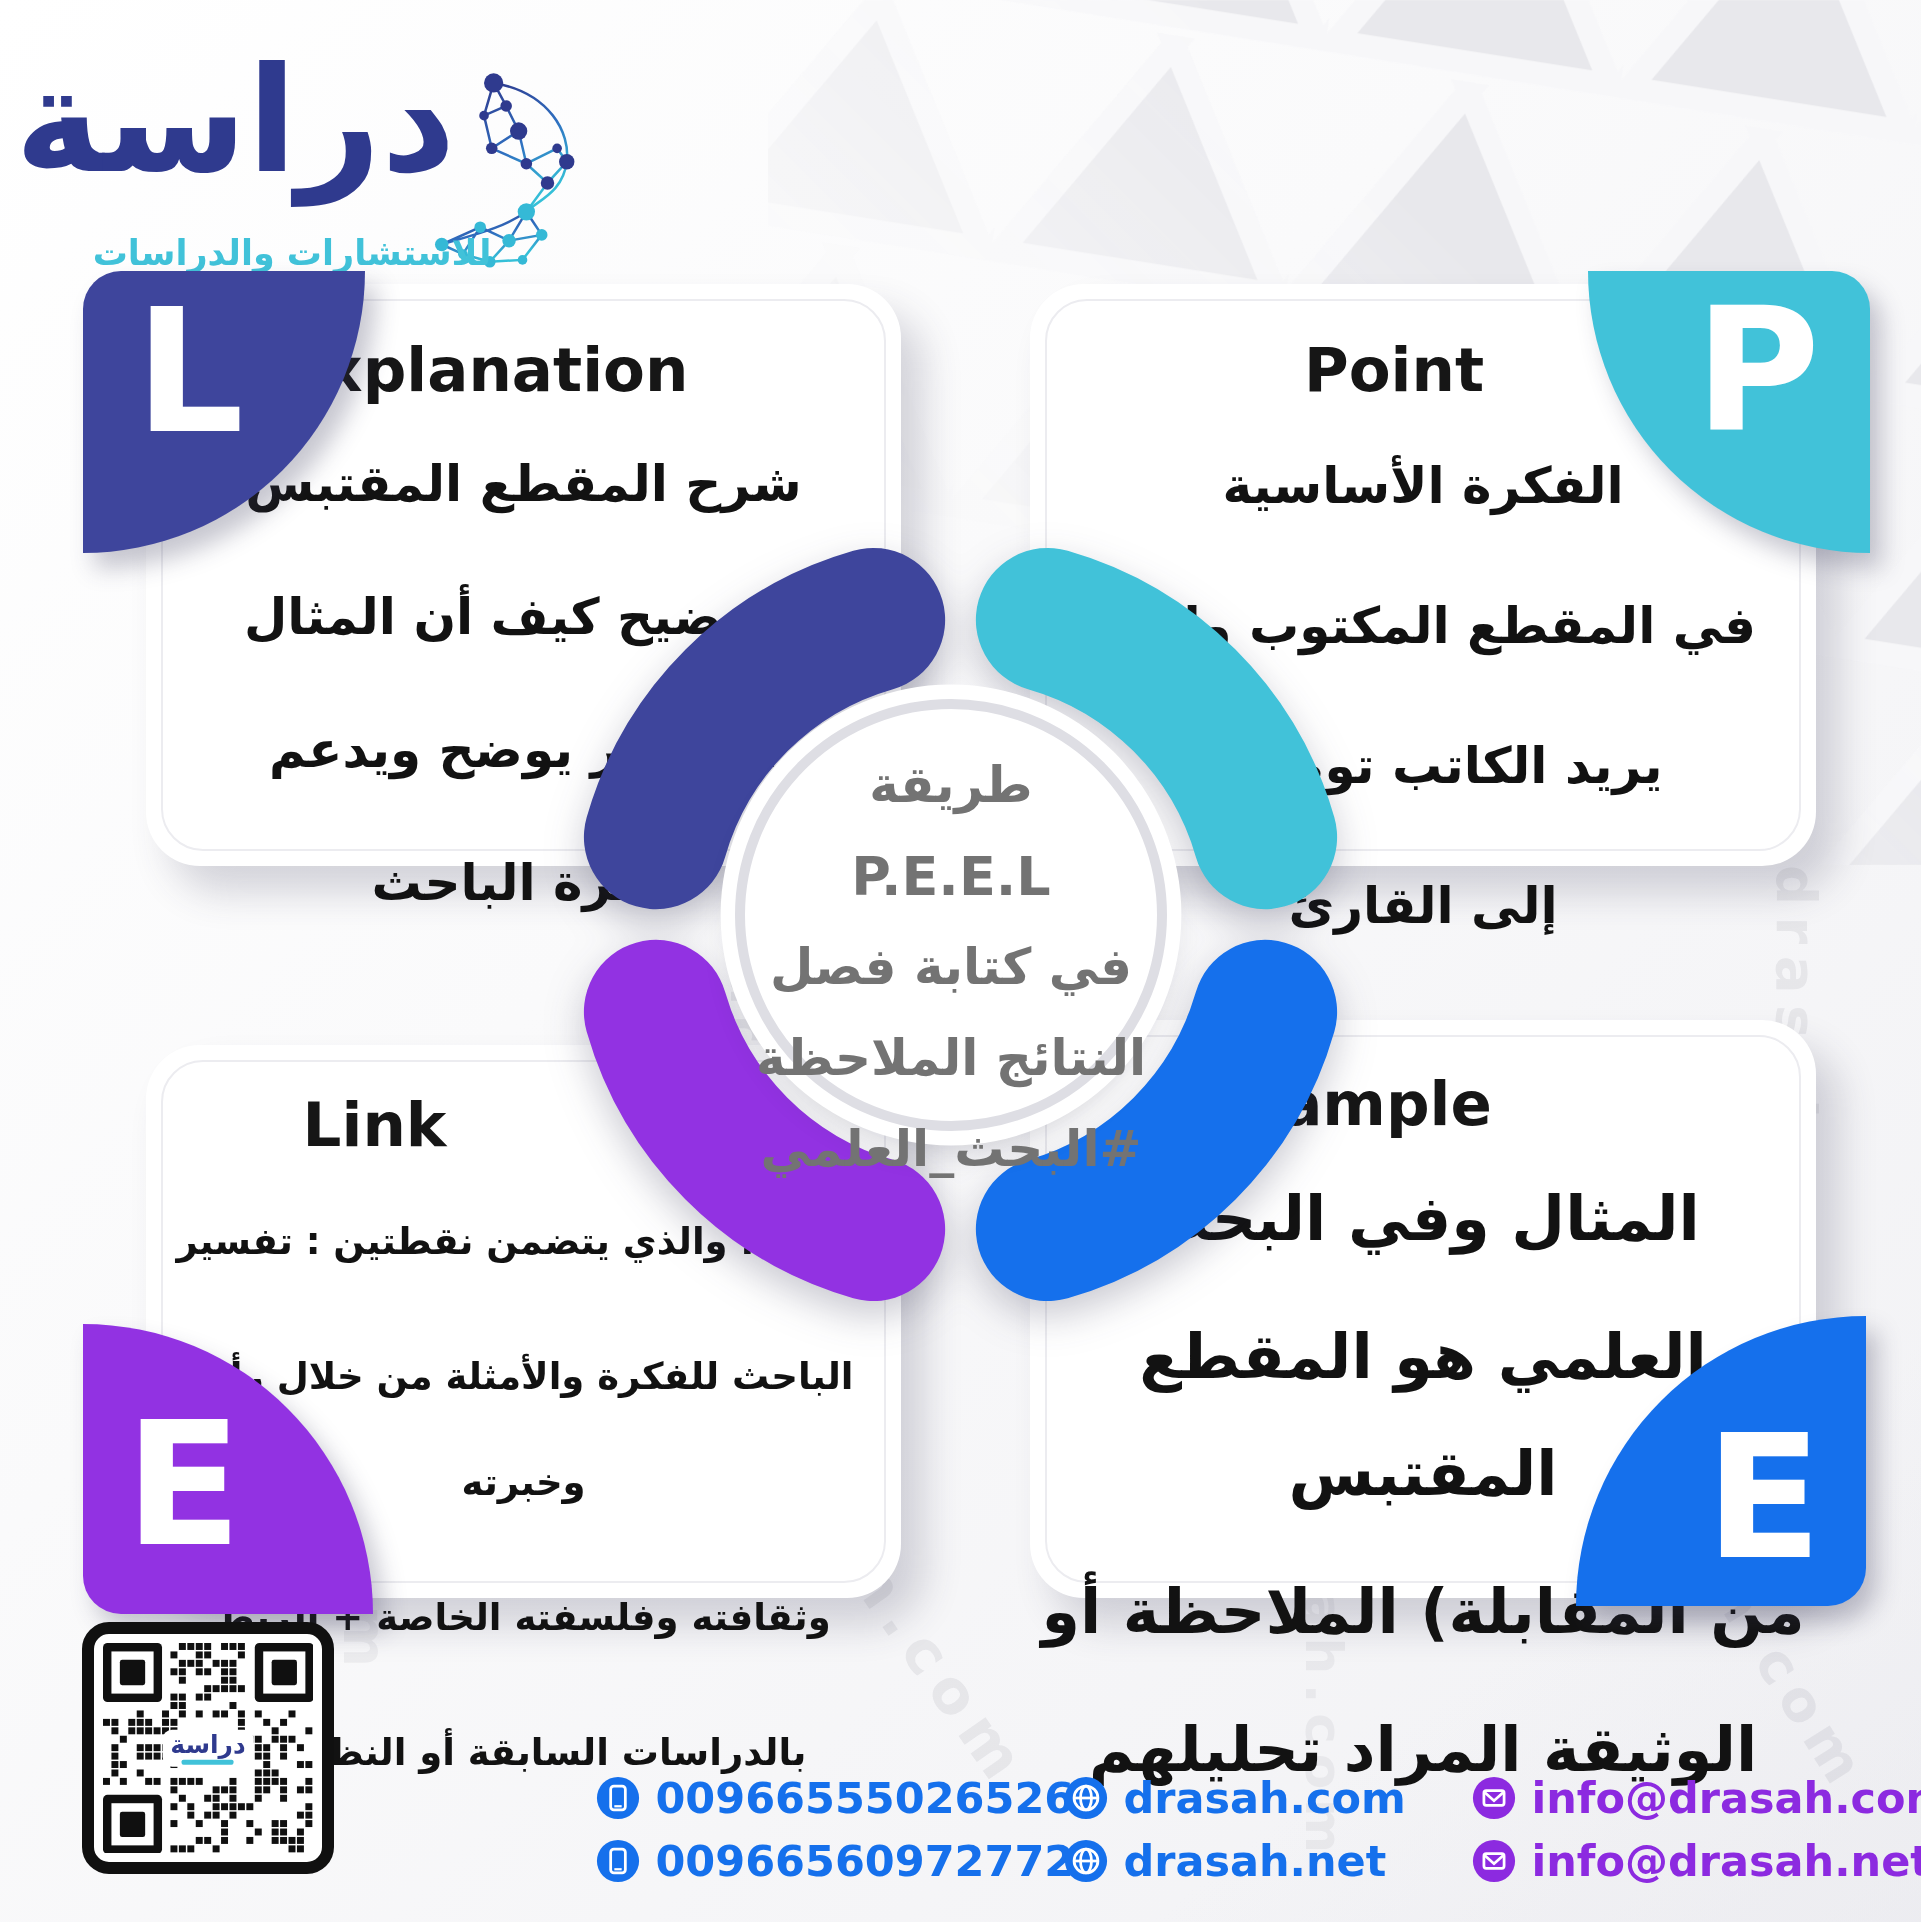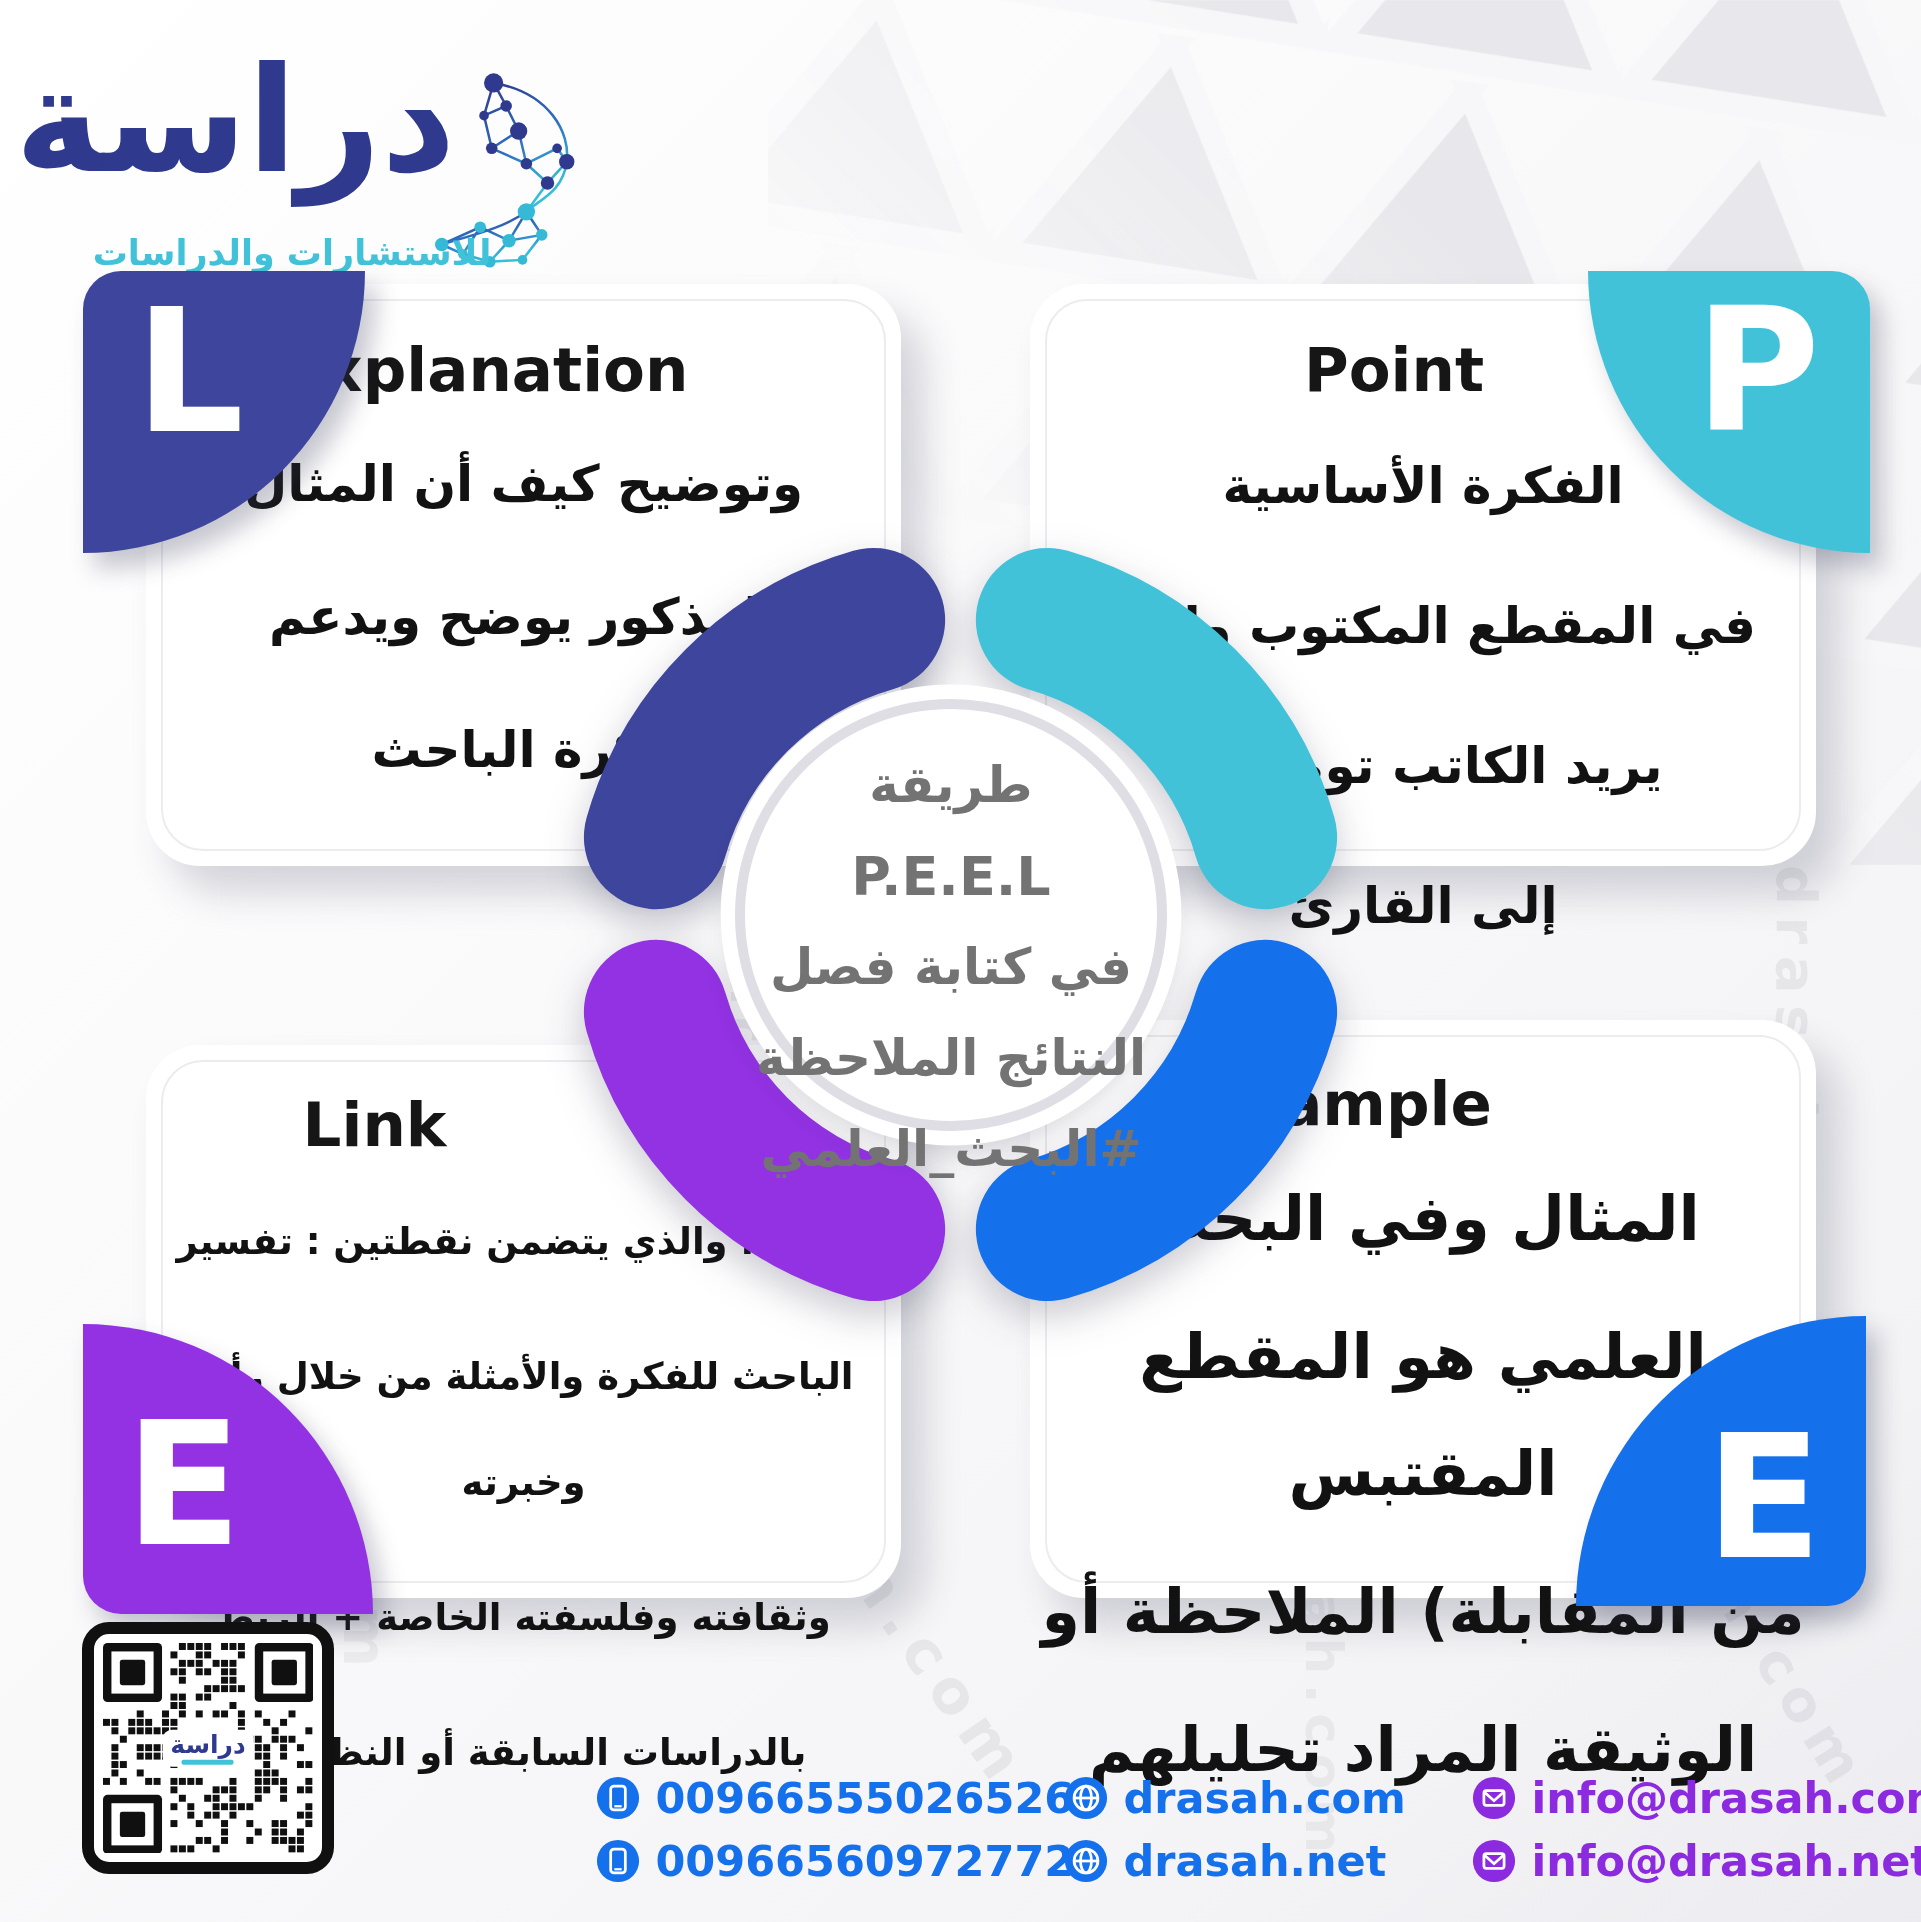--- a/index.html
+++ b/index.html
@@ -166,20 +166,21 @@
         <circle cx="58" cy="214" r="6"></circle>
         <circle cx="30" cy="206" r="5"></circle>
       <circle cx="8" cy="196" r="7"></circle>
         <circle cx="92" cy="212" r="5"></circle>
     </g>
   </svg>
   <div class="logo-tagline">للاستشارات والدراسات والترجمة</div>
 
   <div class="card card-tl">
     <div class="title">Explanation</div>
+    <div class="ar">شرح المقطع المقتبس</div>
     <div class="ar">وتوضيح كيف أن المثال</div>
     <div class="ar">المذكور يوضح ويدعم</div>
     <div class="ar">فكرة الباحث</div>
   </div>
   <div class="card card-tr">
     <div class="title">Point</div>
     <div class="ar">الفكرة الأساسية</div>
     <div class="ar">في المقطع المكتوب والذي</div>
     <div class="ar">يريد الكاتب توصيلها</div>
     <div class="ar">إلى القارئ</div>

